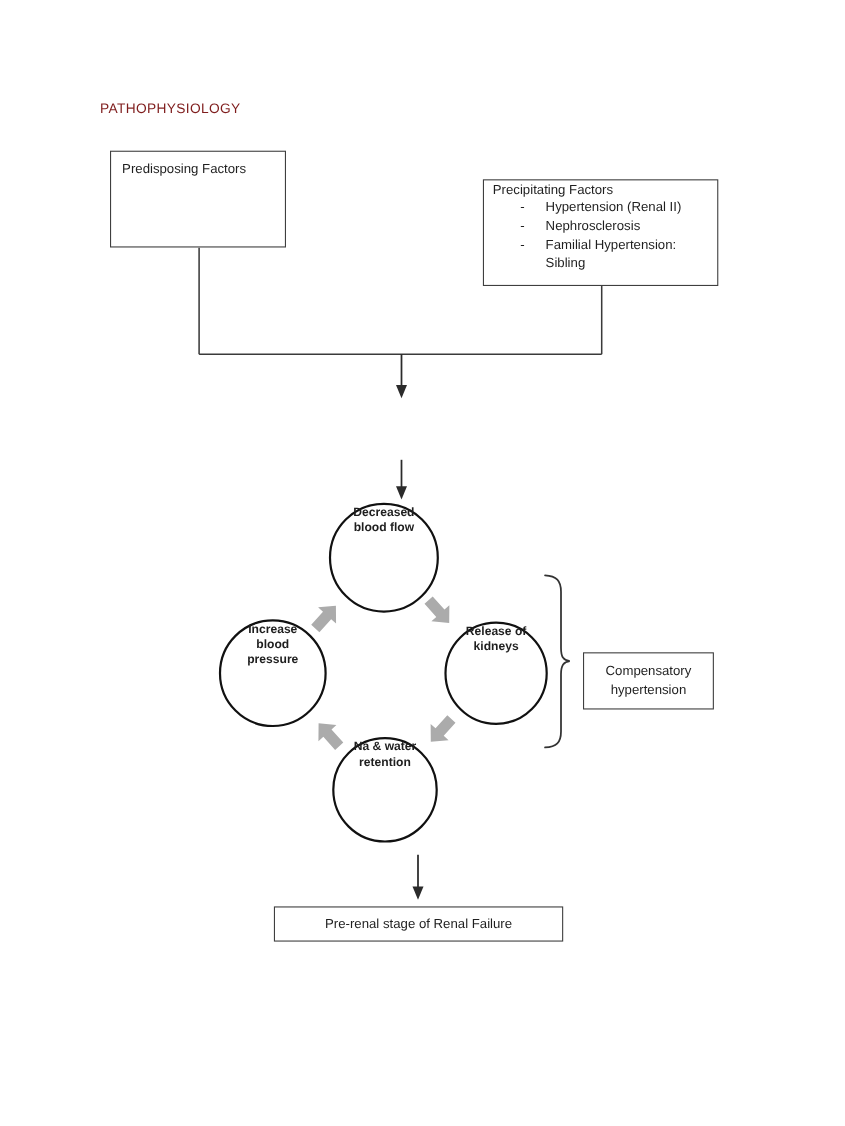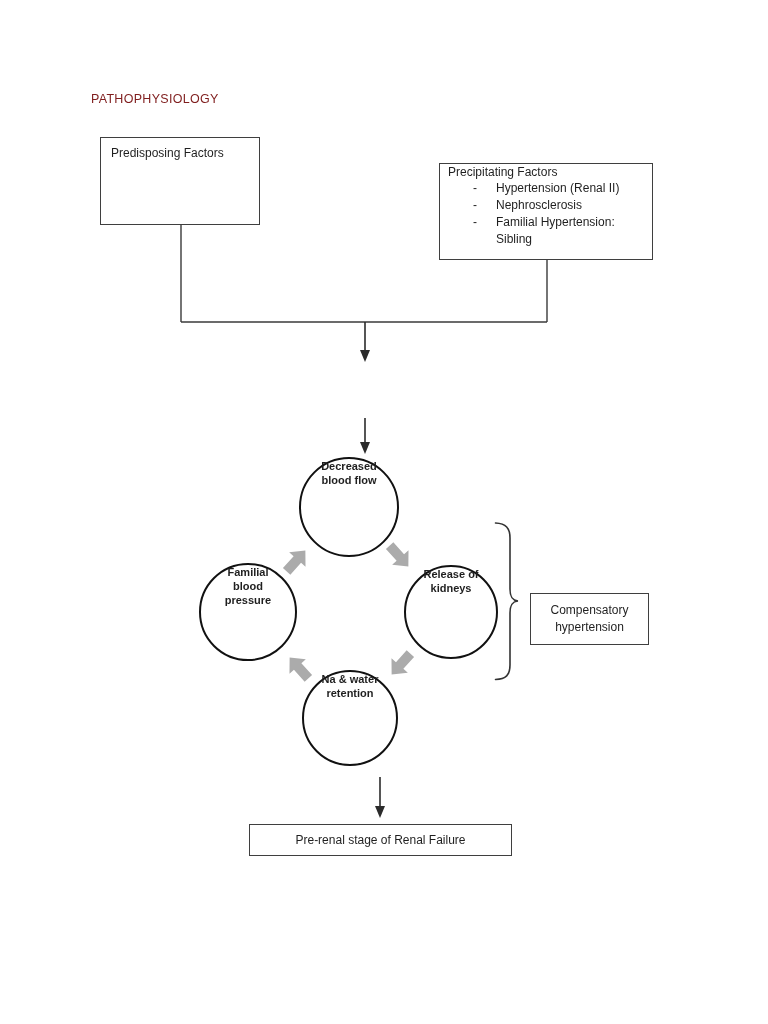--- a/index.html
+++ b/index.html
@@ -159,21 +159,21 @@
       </div>
     </div>
   </div>
 
 
   <div class="circle circle-decreased">
     <span class="line-block">Decreased</span>
     <span class="line-block">blood flow</span>
   </div>
   <div class="circle circle-increase">
-    <span class="line-block">Familial</span>
+    <span class="line-block">Increase</span>
     <span class="line-block">blood</span>
     <span class="line-block">pressure</span>
   </div>
   <div class="circle circle-release">
     <span class="line-block">Release of</span>
     <span class="line-block">kidneys</span>
   </div>
   <div class="circle circle-retention">
     <span class="line-block">Na &amp; water</span>
     <span class="line-block">retention</span>

